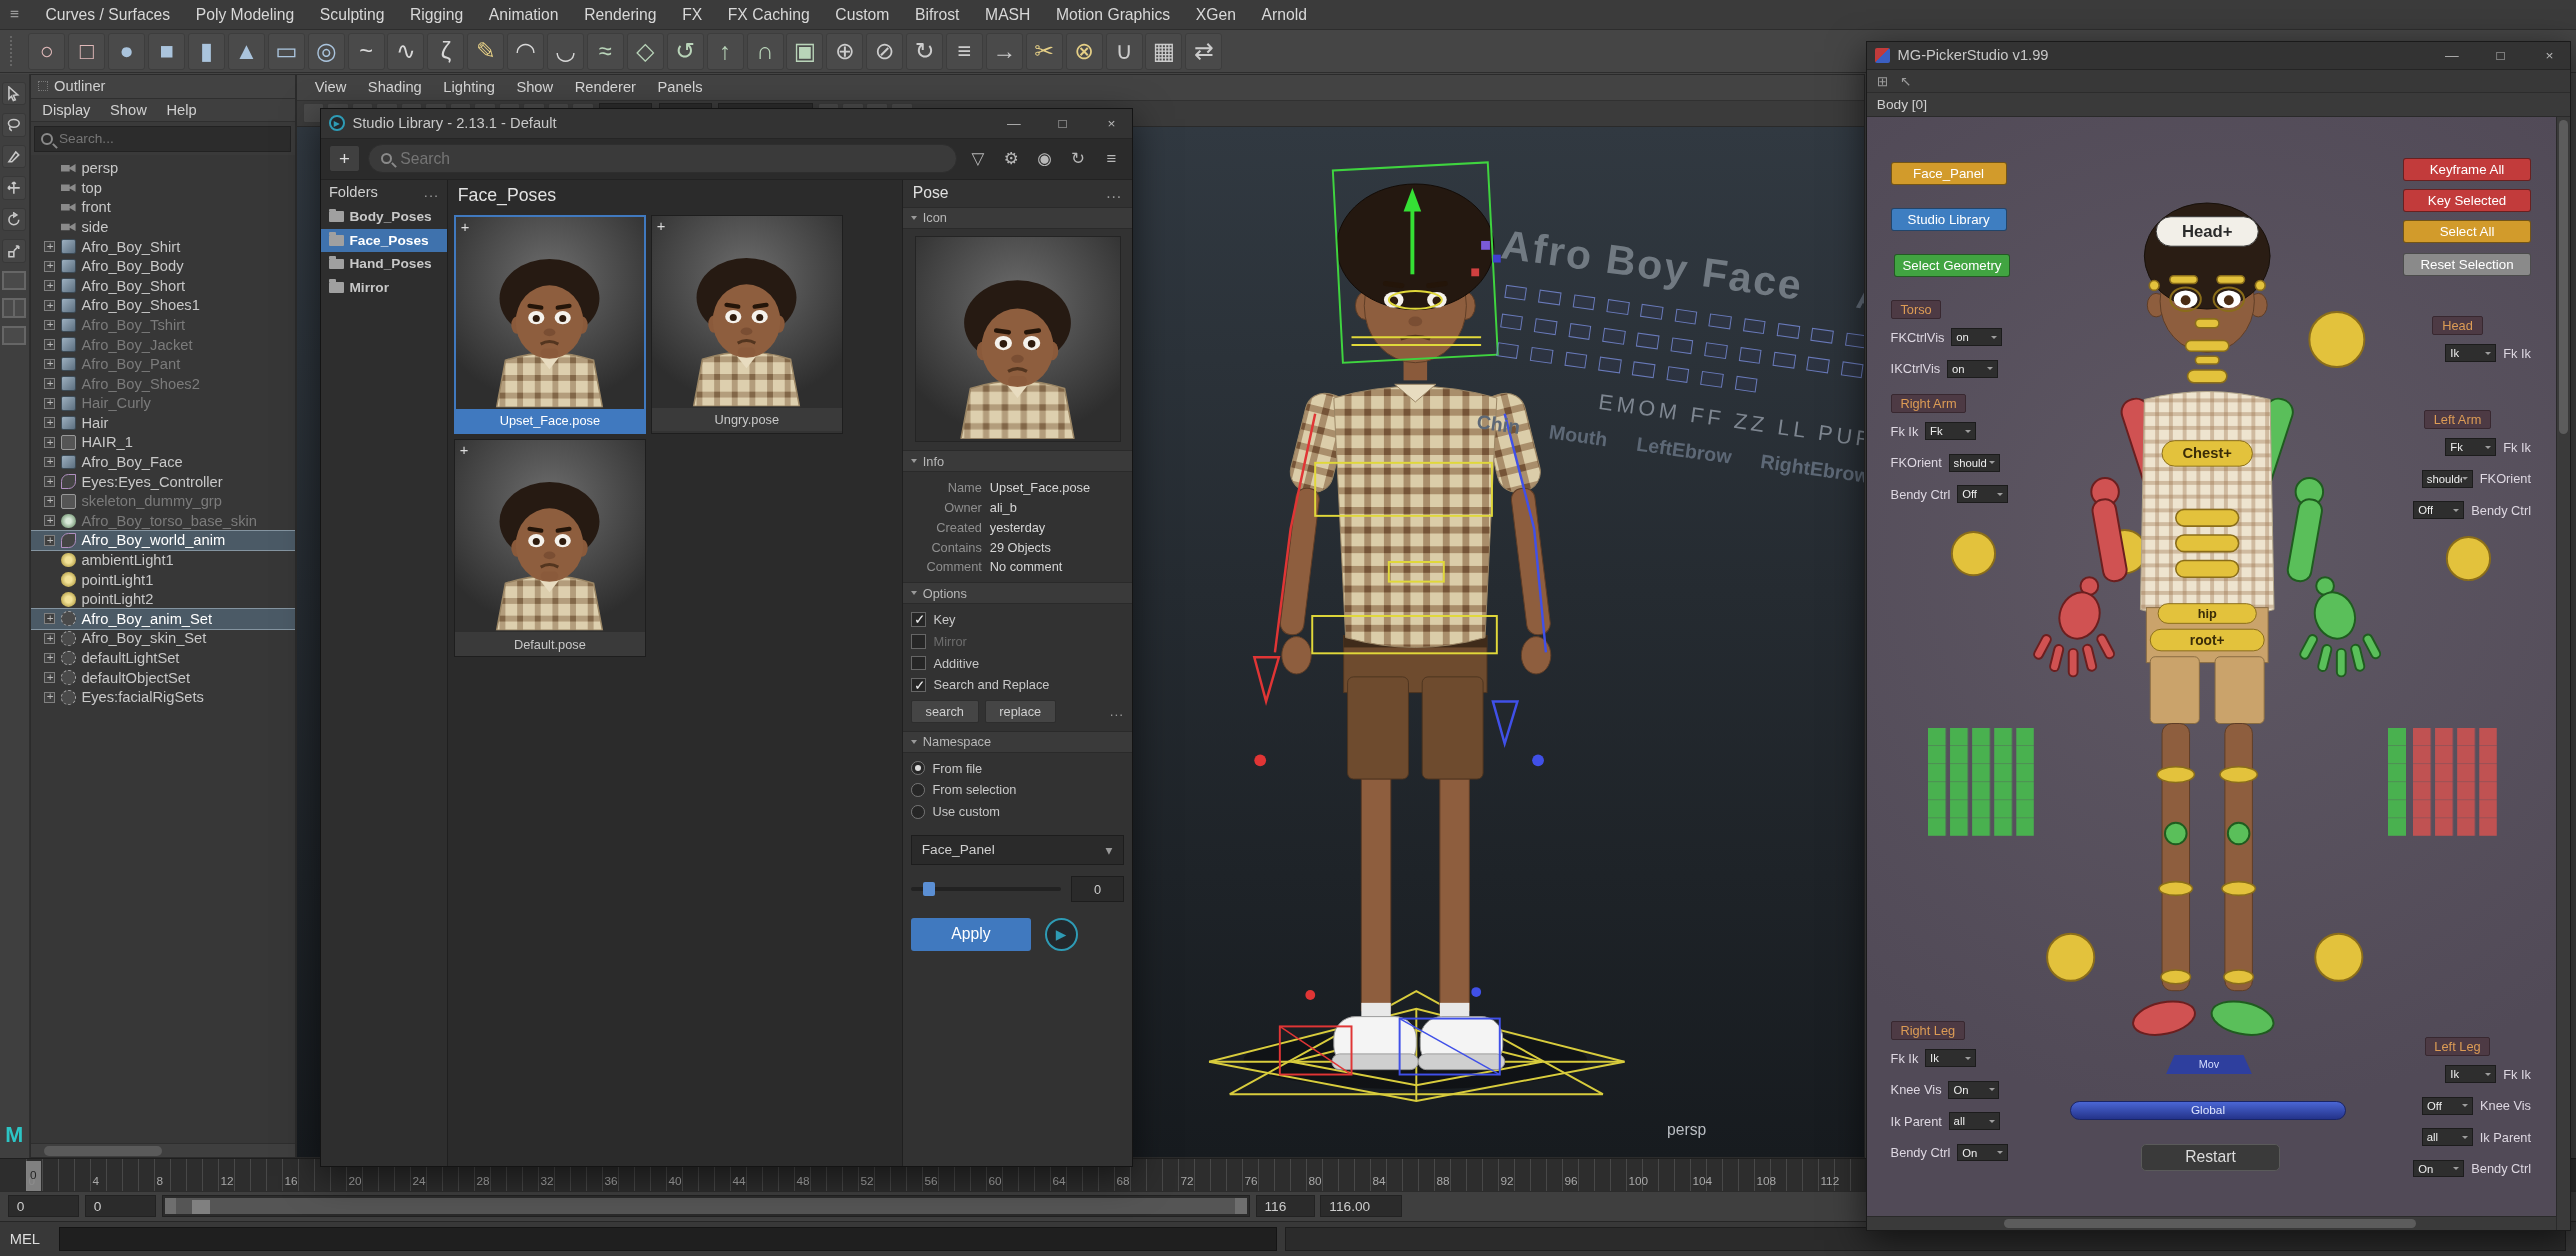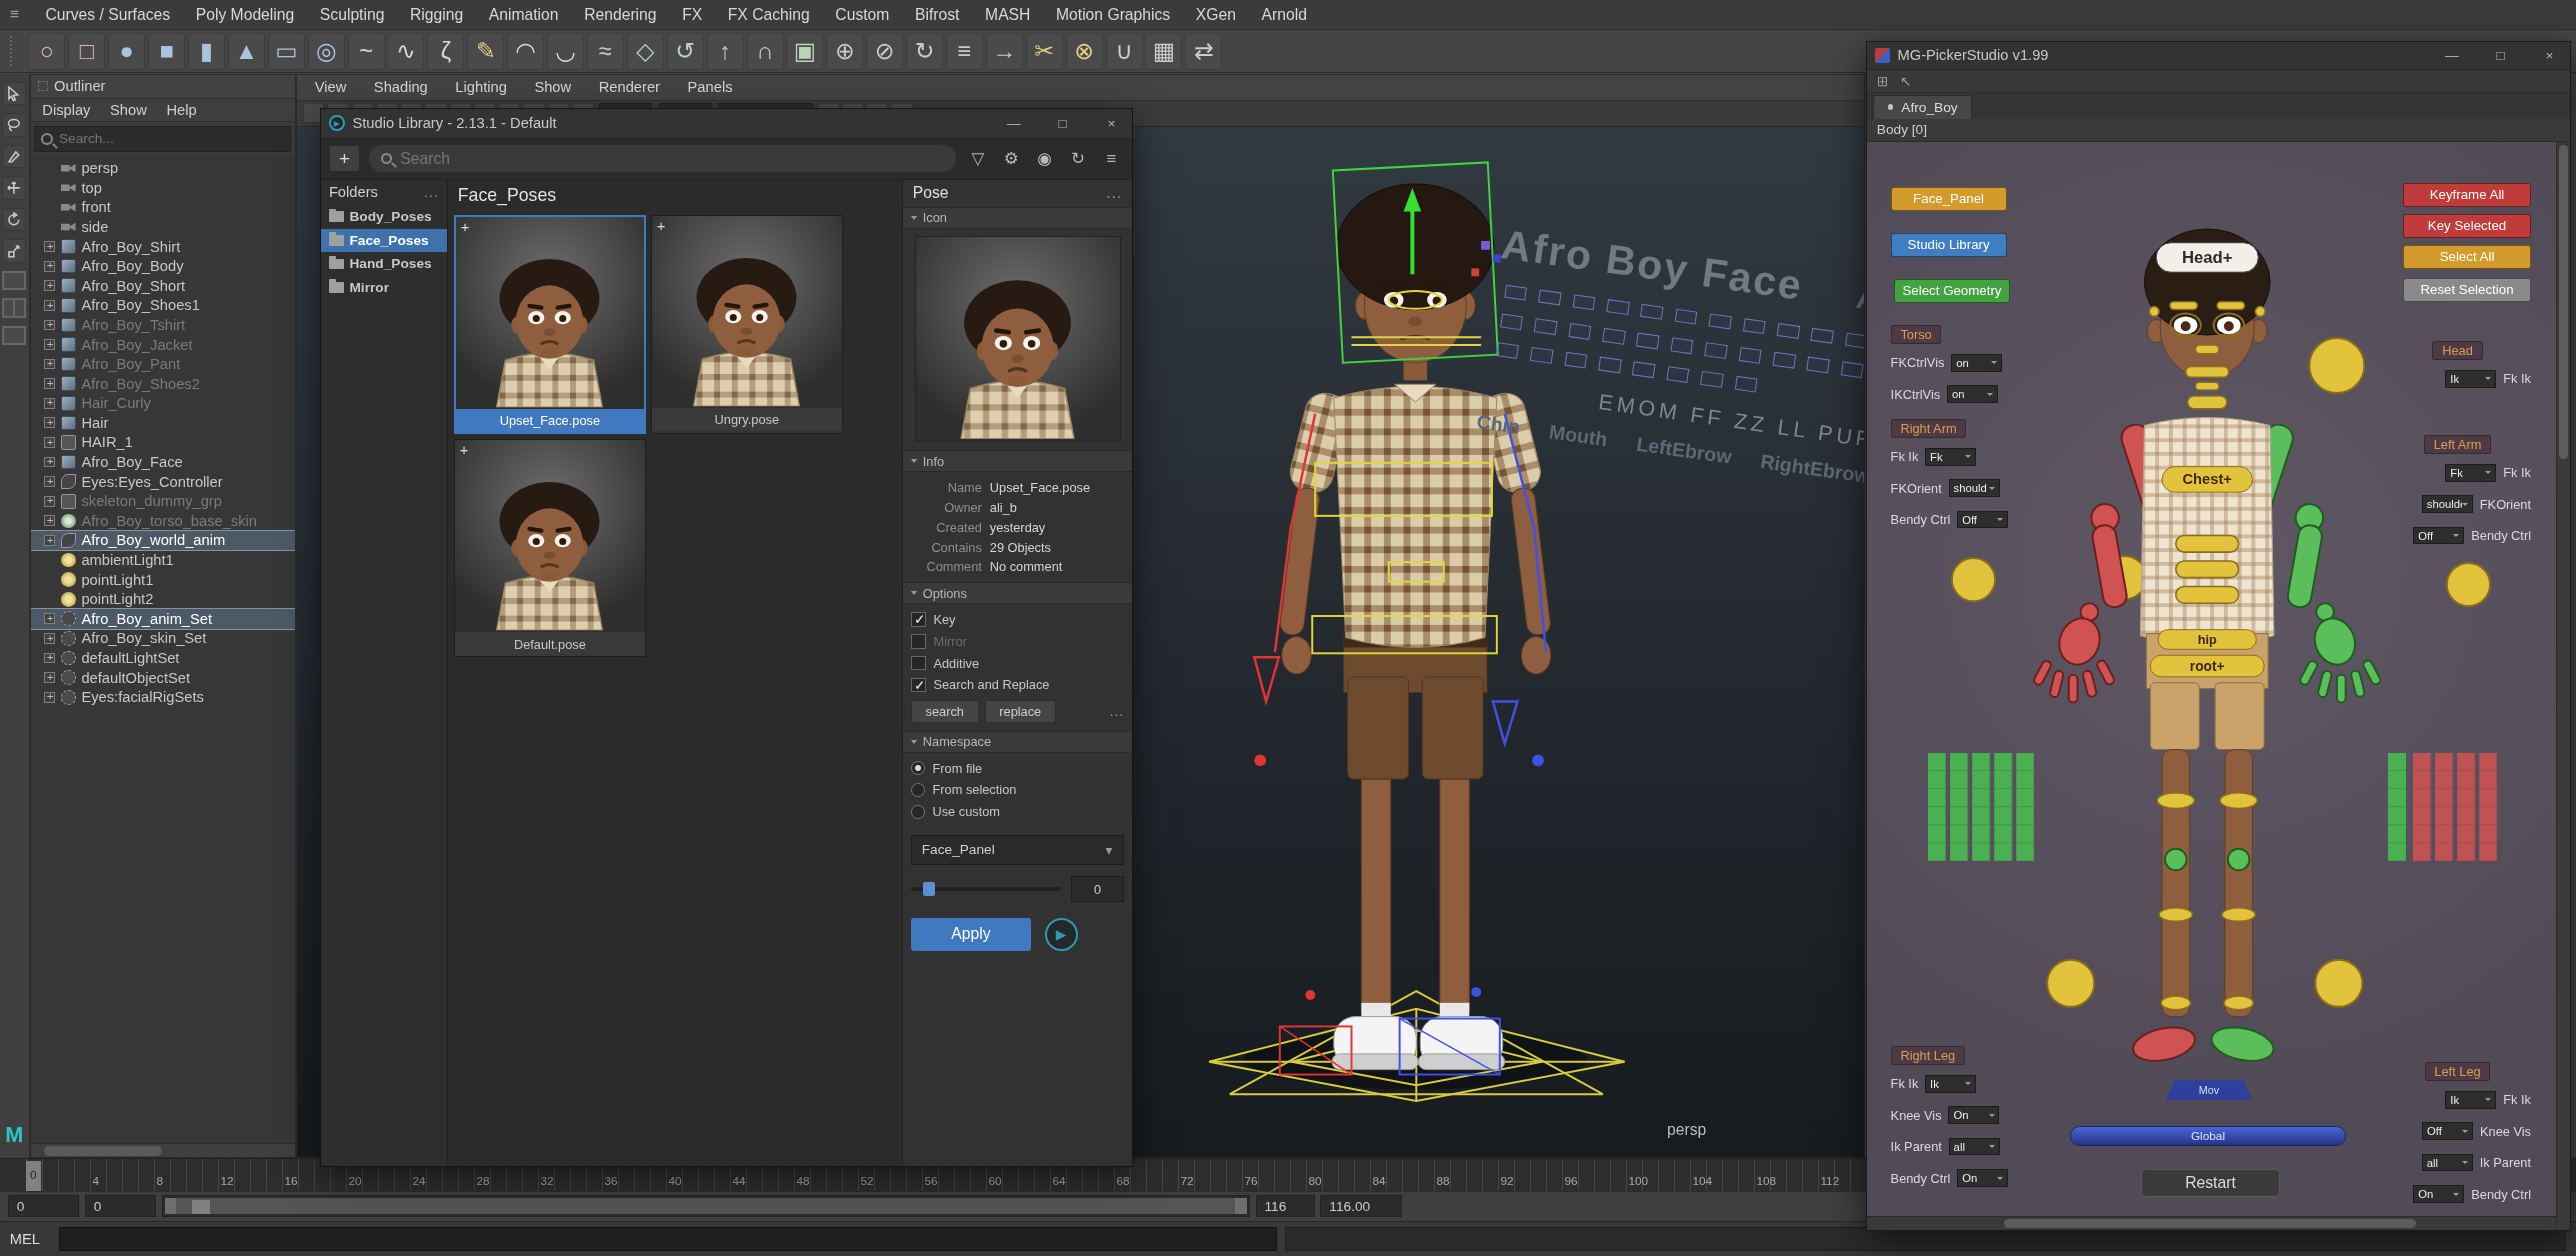--- a/index.html
+++ b/index.html
@@ -59,21 +59,21 @@
   .t-icon.t-curve { background:#444; border:1px solid #b08fc0; border-radius:50% 0 50% 0; }
   .t-icon.t-joint { background:radial-gradient(circle,#d8e8d8 25%,#7fa07f 75%); border-radius:50%; }
   .t-icon.t-light { background:radial-gradient(circle,#f2e298 30%,#b09a40 85%); border-radius:50%; }
   .t-icon.t-set { background:#4a4a4a; border:1px dashed #aaa; border-radius:50%; }
   .o-scroll { height:13.7px; background:#3f3f3f; border-top:1px solid #2e2e2e; position:relative; }
   .o-scroll .thumb { position:absolute; left:13.7px; top:2px; width:118px; height:9.8px; background:#5a5a5a; border-radius:4.9px; }
 
   
   #viewport { position:absolute; left:296px; top:74px; width:1569px; height:1084px; background:#3e3e3e;
     border:1px solid #2b2b2b; display:flex; flex-direction:column; }
-  .vp-menus { height:25.5px; background:#434343; display:flex; gap:8px; align-items:center; padding:0 7.9px;
+  .vp-menus { height:25.5px; background:#434343; display:flex; gap:2px; align-items:center; padding:0 7.9px;
     font-size:14.7px; color:#d6d6d6; border-bottom:1px solid #313131; }
   .vp-menu { padding:0 9.8px; }
   .vp-toolbar { height:26.5px; background:#3b3b3b; display:flex; align-items:center; gap:2.9px; padding:0 5.9px;
     border-bottom:1px solid #2a2a2a; }
   .vp-tool { width:21.6px; height:19.6px; background:#4a4a4a; border:1px solid #3a3a3a; border-radius:2px; flex:none; }
   .vp-field { min-width:53px; height:19.6px; background:#2c2c2c; border:1px solid #222; color:#ccc; font-size:12.8px;
     display:flex; align-items:center; justify-content:center; padding:0 5.9px; margin:0 2px; }
   .vp-3d { flex:1; position:relative; overflow:hidden;
     background:linear-gradient(180deg,#313941 0%, #252b31 45%, #171b1f 100%); }
   #scene-svg { position:absolute; left:0; top:0; }
@@ -1115,26 +1115,20 @@
       <span class="pk-app-icon"></span>
       <span class="pk-title">MG-PickerStudio v1.99</span>
       <span class="win-btn">—</span>
       <span class="win-btn">□</span>
       <span class="win-btn">×</span>
     </div>
     <div class="pk-toolbar">
       <span>⊞</span>
       <span>↖</span>
     </div>
-    <div class="pk-tabs">
-      <span class="pk-tab">
-        <span class="tab-dot"></span>
-        <span>Afro_Boy</span>
-      </span>
-    </div>
     <div class="pk-bodylabel">Body [0]</div>
 
     <div class="pk-main">
       <div class="pk-canvas-col">
         <div class="pk-canvas">
 
 
           <div class="pk-btn" style="left:23.6px; top:45px;  width:116px; background:#D29B2B;">Face_Panel</div>
           <div class="pk-btn" style="left:23.6px; top:91px;  width:116px; background:#3E7EC1;">Studio Library</div>
           <div class="pk-btn" style="left:27px; top:137px; width:116px; background:#41A441;">Select Geometry</div>

